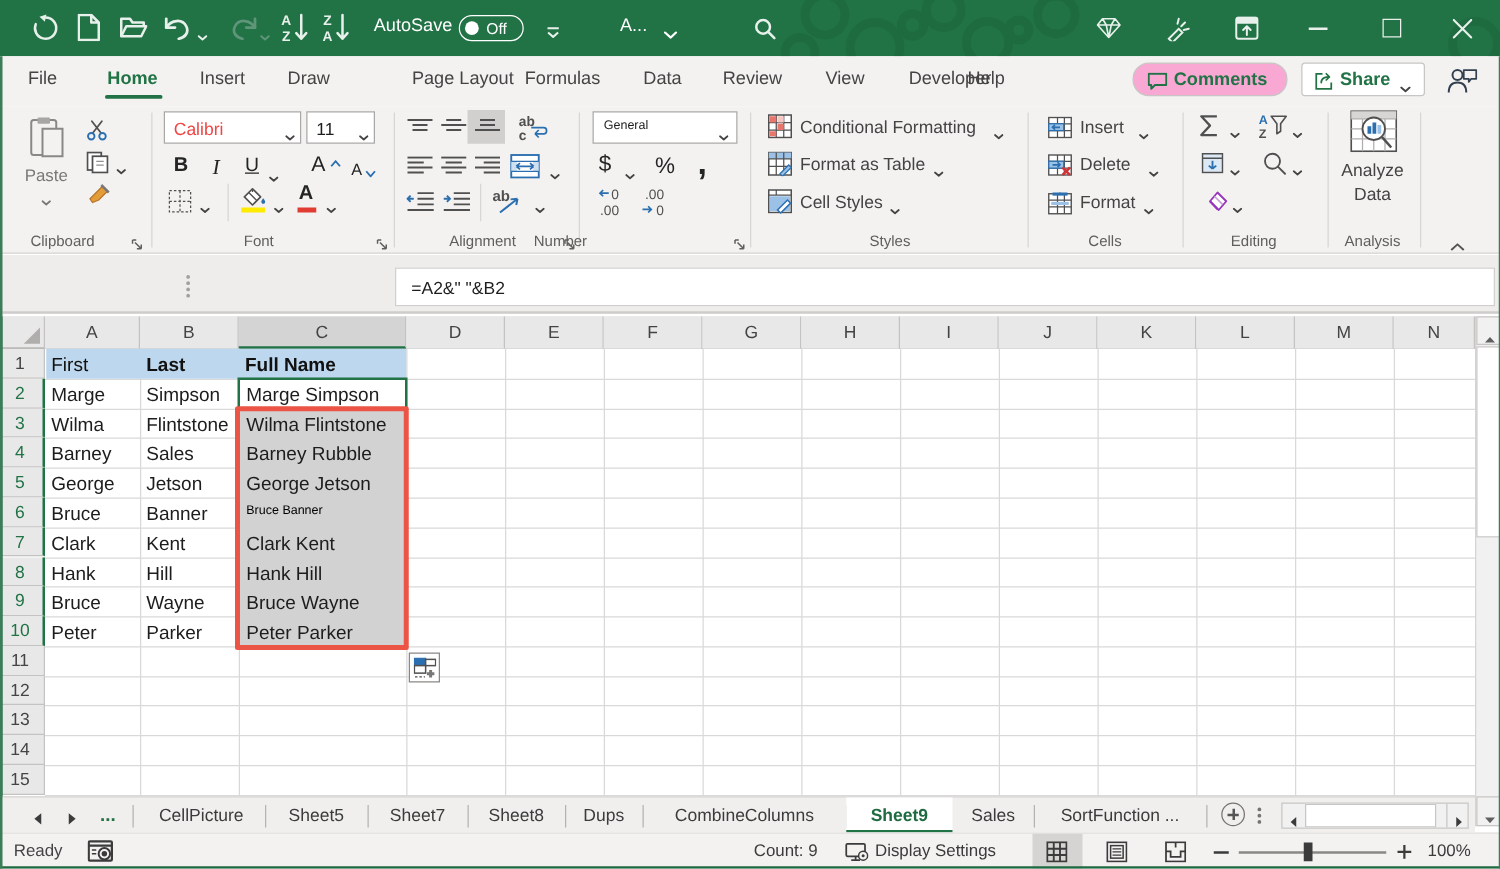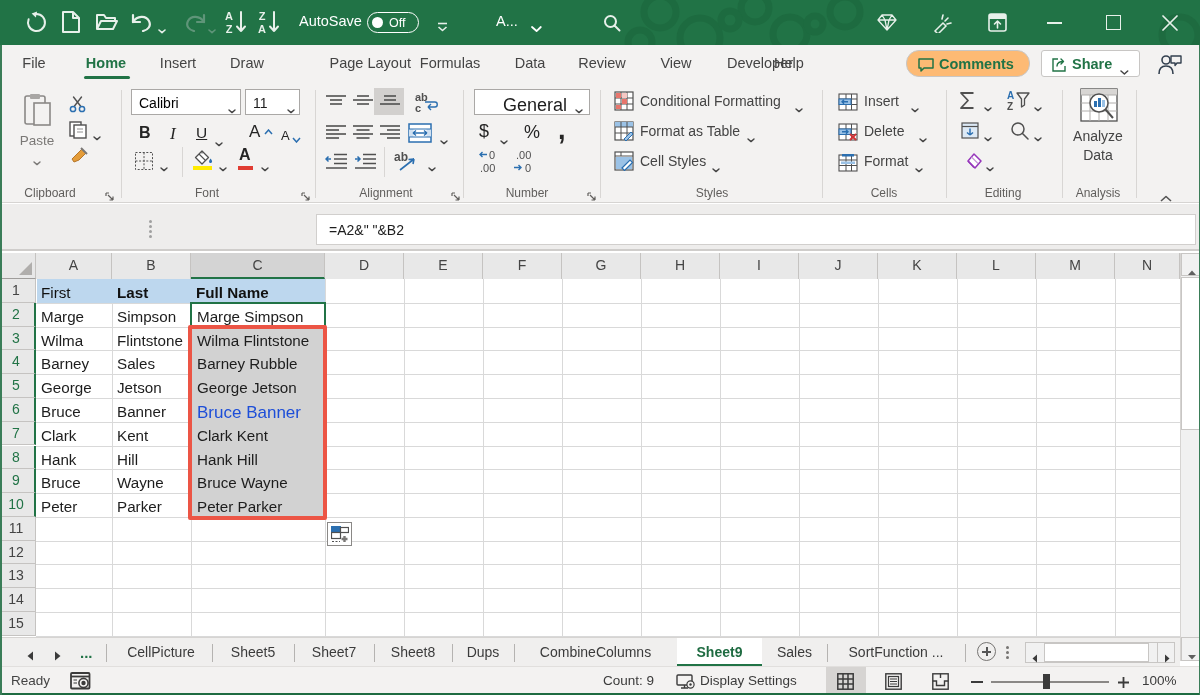--- a/index.html
+++ b/index.html
@@ -95,21 +95,21 @@
 <div style="position:absolute;left:108px;top:10px;width:140px;text-align:center;font-size:14.5px;font-weight:400;color:#444444;white-space:nowrap">Insert</div>
 <div style="position:absolute;left:177px;top:10px;width:140px;text-align:center;font-size:14.5px;font-weight:400;color:#444444;white-space:nowrap">Draw</div>
 <div style="position:absolute;left:271px;top:10px;width:140px;text-align:right;font-size:14.5px;font-weight:400;color:#444444;white-space:nowrap">Page Layout</div>
 <div style="position:absolute;left:380px;top:10px;width:140px;text-align:center;font-size:14.5px;font-weight:400;color:#444444;white-space:nowrap">Formulas</div>
 <div style="position:absolute;left:460px;top:10px;width:140px;text-align:center;font-size:14.5px;font-weight:400;color:#444444;white-space:nowrap">Data</div>
 <div style="position:absolute;left:532px;top:10px;width:140px;text-align:center;font-size:14.5px;font-weight:400;color:#444444;white-space:nowrap">Review</div>
 <div style="position:absolute;left:606px;top:10px;width:140px;text-align:center;font-size:14.5px;font-weight:400;color:#444444;white-space:nowrap">View</div>
 <div style="position:absolute;left:690px;top:10px;width:140px;text-align:center;font-size:14.5px;font-weight:400;color:#444444;white-space:nowrap">Developer</div>
 <div style="position:absolute;left:774px;top:10px;width:140px;text-align:left;font-size:14.5px;font-weight:400;color:#444444;white-space:nowrap">Help</div>
 <div class="abs" style="left:84px;top:31px;width:46px;height:3px;background:#217346;border-radius:2px"></div>
-<div class="abs" style="left:906px;top:5px;width:124px;height:27px;background:#fdba74;border:1px solid #c8c6c4;border-radius:13px">
+<div class="abs" style="left:906px;top:5px;width:124px;height:27px;background:#f9a8d4;border:1px solid #c8c6c4;border-radius:13px">
 <div class="abs" style="left:11px;top:6.5px"><svg width="16" height="14" viewBox="0 0 16 14" style="">
           <path d="M1 1 H15 V10 H6 L3 13 V10 H1 Z" stroke="#217346" stroke-width="1.5" fill="none" stroke-linejoin="round"></path>
         </svg></div>
 <div style="position:absolute;left:32px;top:4.5px;font-size:14.5px;color:#217346;font-weight:700;white-space:nowrap;">Comments</div>
 </div>
 <div class="abs" style="left:1041px;top:5px;width:99px;height:27px;background:#fff;border:1px solid #c8c6c4;border-radius:3px">
 <div class="abs" style="left:9px;top:5px"><svg width="17" height="16" viewBox="0 0 17 16" style="">
           <path d="M7 3 H2 V15 H14 V10" stroke="#217346" stroke-width="1.4" fill="none"></path>
           <path d="M6 10 C6 6.5 9 5.5 12.5 5.5 M12.5 5.5 L10 3 M12.5 5.5 L10 8" stroke="#217346" stroke-width="1.4" fill="none" stroke-linecap="round" stroke-linejoin="round"></path>
         </svg></div>
@@ -157,21 +157,21 @@
       </svg></div>
 <div class="abs" style="left:69px;top:61px"><svg width="20" height="18" viewBox="0 0 20 18" style="">
         <path d="M3 13 L13 3 L17 7 L10 14 L5 16 Z" fill="#e49c39" stroke="#b5762a" stroke-width="1"></path>
         <path d="M12 2 L18 8" stroke="#7a7876" stroke-width="2"></path>
       </svg></div>
 <div style="position:absolute;left:-50px;top:101px;width:200px;text-align:center;font-size:12px;color:#605e5c;font-weight:400;white-space:nowrap">Clipboard</div>
 <div style="position:absolute;left:105px;top:103px;width:10px;height:10px"><svg width="10" height="10" viewBox="0 0 10 10" style="">
         <path d="M1 1 H4 M1 1 V4 M3 3 L8 8 M8 8 H4.5 M8 8 V4.5" stroke="#605e5c" stroke-width="1.2" fill="none"></path>
       </svg></div>
 <div class="abs" style="left:131px;top:4px;width:110px;height:26px;background:#fff;border:1px solid #aaa8a6">
-<div style="position:absolute;left:7px;top:4.5px;font-size:14px;color:#000000;font-weight:400;white-space:nowrap;text-align:center;">Calibri</div>
+<div style="position:absolute;left:7px;top:4.5px;font-size:14px;color:#ef4444;font-weight:400;white-space:nowrap;text-align:center;">Calibri</div>
 <div style="position:absolute;left:96px;top:10px;width:8.0px;height:5.0px"><svg width="8.0" height="5.0" viewBox="0 0 8.0 5.0" style="">
           <path d="M1 1 L4.0 3.6 L7.0 1" stroke="#444" stroke-width="1.4" fill="none" stroke-linecap="round" stroke-linejoin="round"></path>
         </svg></div>
 </div>
 <div class="abs" style="left:245px;top:4px;width:55px;height:26px;background:#fff;border:1px solid #aaa8a6">
 <div style="position:absolute;left:7px;top:4.5px;font-size:14px;color:#1d1d1d;font-weight:400;white-space:nowrap;">11</div>
 <div style="position:absolute;left:41px;top:10px;width:8.0px;height:5.0px"><svg width="8.0" height="5.0" viewBox="0 0 8.0 5.0" style="">
           <path d="M1 1 L4.0 3.6 L7.0 1" stroke="#444" stroke-width="1.4" fill="none" stroke-linecap="round" stroke-linejoin="round"></path>
         </svg></div>
 </div>
@@ -278,42 +278,42 @@
         <path d="M6 21 L20 10 M20 10 L14.5 10.5 M20 10 L19 15" stroke="#2b6fb0" stroke-width="1.6" fill="none"></path>
       </svg></div>
 <div style="position:absolute;left:428px;top:73px;width:8.0px;height:5.0px"><svg width="8.0" height="5.0" viewBox="0 0 8.0 5.0" style="">
         <path d="M1 1 L4.0 3.6 L7.0 1" stroke="#444" stroke-width="1.4" fill="none" stroke-linecap="round" stroke-linejoin="round"></path>
       </svg></div>
 <div style="position:absolute;left:286px;top:101px;width:200px;text-align:center;font-size:12px;color:#605e5c;font-weight:400;white-space:nowrap">Alignment</div>
 <div style="position:absolute;left:451px;top:103px;width:10px;height:10px"><svg width="10" height="10" viewBox="0 0 10 10" style="">
         <path d="M1 1 H4 M1 1 V4 M3 3 L8 8 M8 8 H4.5 M8 8 V4.5" stroke="#605e5c" stroke-width="1.2" fill="none"></path>
       </svg></div>
 <div class="abs" style="left:474px;top:4px;width:116px;height:26px;background:#fff;border:1px solid #aaa8a6">
-<div style="position:absolute;left:8px;top:4.5px;font-size:18px;color:#1d1d1d;font-weight:400;white-space:nowrap;margin-left:20px;">General</div>
+<div style="position:absolute;left:8px;top:4.5px;font-size:10px;color:#1d1d1d;font-weight:400;white-space:nowrap;">General</div>
 <div style="position:absolute;left:100px;top:10px;width:8.0px;height:5.0px"><svg width="8.0" height="5.0" viewBox="0 0 8.0 5.0" style="">
           <path d="M1 1 L4.0 3.6 L7.0 1" stroke="#444" stroke-width="1.4" fill="none" stroke-linecap="round" stroke-linejoin="round"></path>
         </svg></div>
 </div>
 <div style="position:absolute;left:479px;top:36px;font-size:18px;color:#252525;font-weight:400;white-space:nowrap;">$</div>
 <div style="position:absolute;left:500px;top:46px;width:8.0px;height:5.0px"><svg width="8.0" height="5.0" viewBox="0 0 8.0 5.0" style="">
         <path d="M1 1 L4.0 3.6 L7.0 1" stroke="#444" stroke-width="1.4" fill="none" stroke-linecap="round" stroke-linejoin="round"></path>
       </svg></div>
 <div style="position:absolute;left:524px;top:37px;font-size:18px;color:#252525;font-weight:400;white-space:nowrap;">%</div>
 <div style="position:absolute;left:558px;top:30px;font-size:27px;color:#252525;font-weight:700;white-space:nowrap;">,</div>
 <div class="abs" style="left:478px;top:64px"><svg width="30" height="26" viewBox="0 0 30 26" style="">
         <text x="11" y="10" font-size="11" fill="#505050" font-family="Liberation Sans">0</text>
         <text x="2" y="23" font-size="11" fill="#505050" font-family="Liberation Sans">.00</text>
         <path d="M9 5.5 H2 M4.5 3 L2 5.5 L4.5 8" stroke="#2b6fb0" stroke-width="1.4" fill="none"></path>
       </svg></div>
 <div class="abs" style="left:512px;top:64px"><svg width="30" height="26" viewBox="0 0 30 26" style="">
         <text x="4" y="10" font-size="11" fill="#505050" font-family="Liberation Sans">.00</text>
         <text x="13" y="23" font-size="11" fill="#505050" font-family="Liberation Sans">0</text>
         <path d="M2 18.5 H9 M6.5 16 L9 18.5 L6.5 21" stroke="#2b6fb0" stroke-width="1.4" fill="none"></path>
       </svg></div>
-<div style="position:absolute;left:427px;top:101px;width:200px;text-align:center;font-size:12px;color:#605e5c;font-weight:400;white-space:nowrap">Number</div>
+<div style="position:absolute;left:427px;top:101px;width:200px;text-align:left;font-size:12px;color:#605e5c;font-weight:400;white-space:nowrap">Number</div>
 <div style="position:absolute;left:587px;top:103px;width:10px;height:10px"><svg width="10" height="10" viewBox="0 0 10 10" style="">
         <path d="M1 1 H4 M1 1 V4 M3 3 L8 8 M8 8 H4.5 M8 8 V4.5" stroke="#605e5c" stroke-width="1.2" fill="none"></path>
       </svg></div>
 <div class="abs" style="left:614px;top:6px"><svg width="20" height="20" viewBox="0 0 20 20" style="">
         <rect x="1" y="1" width="18" height="18" fill="#fff" stroke="#505050" stroke-width="1.2"></rect>
         <path d="M1 7 H19 M1 13 H19 M7 1 V19 M13 1 V19" stroke="#505050" stroke-width="1"></path>
         <rect x="2" y="2" width="5" height="5" fill="#e8766d"></rect>
         <rect x="8" y="8" width="5" height="5" fill="#e8766d"></rect>
         <rect x="2" y="14" width="5" height="4" fill="#e8766d"></rect>
         <rect x="8" y="2" width="5" height="5" fill="#f6c8c4"></rect>
@@ -582,21 +582,21 @@
 <div class="abs" style="left:117px;top:197.5px;font-size:15.2px;color:#1d1d1d">Hill</div>
 <div class="abs" style="left:41px;top:221.2px;font-size:15.2px;color:#1d1d1d">Bruce</div>
 <div class="abs" style="left:117px;top:221.2px;font-size:15.2px;color:#1d1d1d">Wayne</div>
 <div class="abs" style="left:41px;top:245.0px;font-size:15.2px;color:#1d1d1d">Peter</div>
 <div class="abs" style="left:117px;top:245.0px;font-size:15.2px;color:#1d1d1d">Parker</div>
 <div class="abs" style="left:192px;top:73.6px;width:133px;height:190.2px;background:#d2d2d2"></div>
 <div class="abs" style="left:197px;top:54.8px;font-size:15.2px;color:#1d1d1d">Marge Simpson</div>
 <div class="abs" style="left:197px;top:78.6px;font-size:15.2px;color:#1d1d1d">Wilma Flintstone</div>
 <div class="abs" style="left:197px;top:102.3px;font-size:15.2px;color:#1d1d1d">Barney Rubble</div>
 <div class="abs" style="left:197px;top:126.1px;font-size:15.2px;color:#1d1d1d">George Jetson</div>
-<div class="abs" style="left:197px;top:149.9px;font-size:17px;color:#1d4ed8">Bruce Banner</div>
+<div class="abs" style="left:197px;top:149.9px;font-size:10px;color:#000000">Bruce Banner</div>
 <div class="abs" style="left:197px;top:173.7px;font-size:15.2px;color:#1d1d1d">Clark Kent</div>
 <div class="abs" style="left:197px;top:197.5px;font-size:15.2px;color:#1d1d1d">Hank Hill</div>
 <div class="abs" style="left:197px;top:221.2px;font-size:15.2px;color:#1d1d1d">Bruce Wayne</div>
 <div class="abs" style="left:197px;top:245.0px;font-size:15.2px;color:#1d1d1d">Peter Parker</div>
 <div class="abs" style="left:190px;top:48.8px;width:136px;height:25.8px;border:2px solid #217346"></div>
 <div class="abs" style="left:188px;top:72.1px;width:139px;height:195.2px;border:4.5px solid #ec5545;border-radius:2px"></div>
 <div class="abs" style="left:327px;top:269px;width:25px;height:24px;background:#fff;border:1.5px solid #8a8886">
 <div class="abs" style="left:3px;top:3px"><svg width="18" height="17" viewBox="0 0 18 17" style="">
           <rect x="0.5" y="0.5" width="9" height="6" fill="#2b6fb0" stroke="#2b6fb0"></rect>
           <rect x="9.5" y="1.5" width="8" height="5" fill="#fff" stroke="#505050" stroke-width="1.2"></rect>

